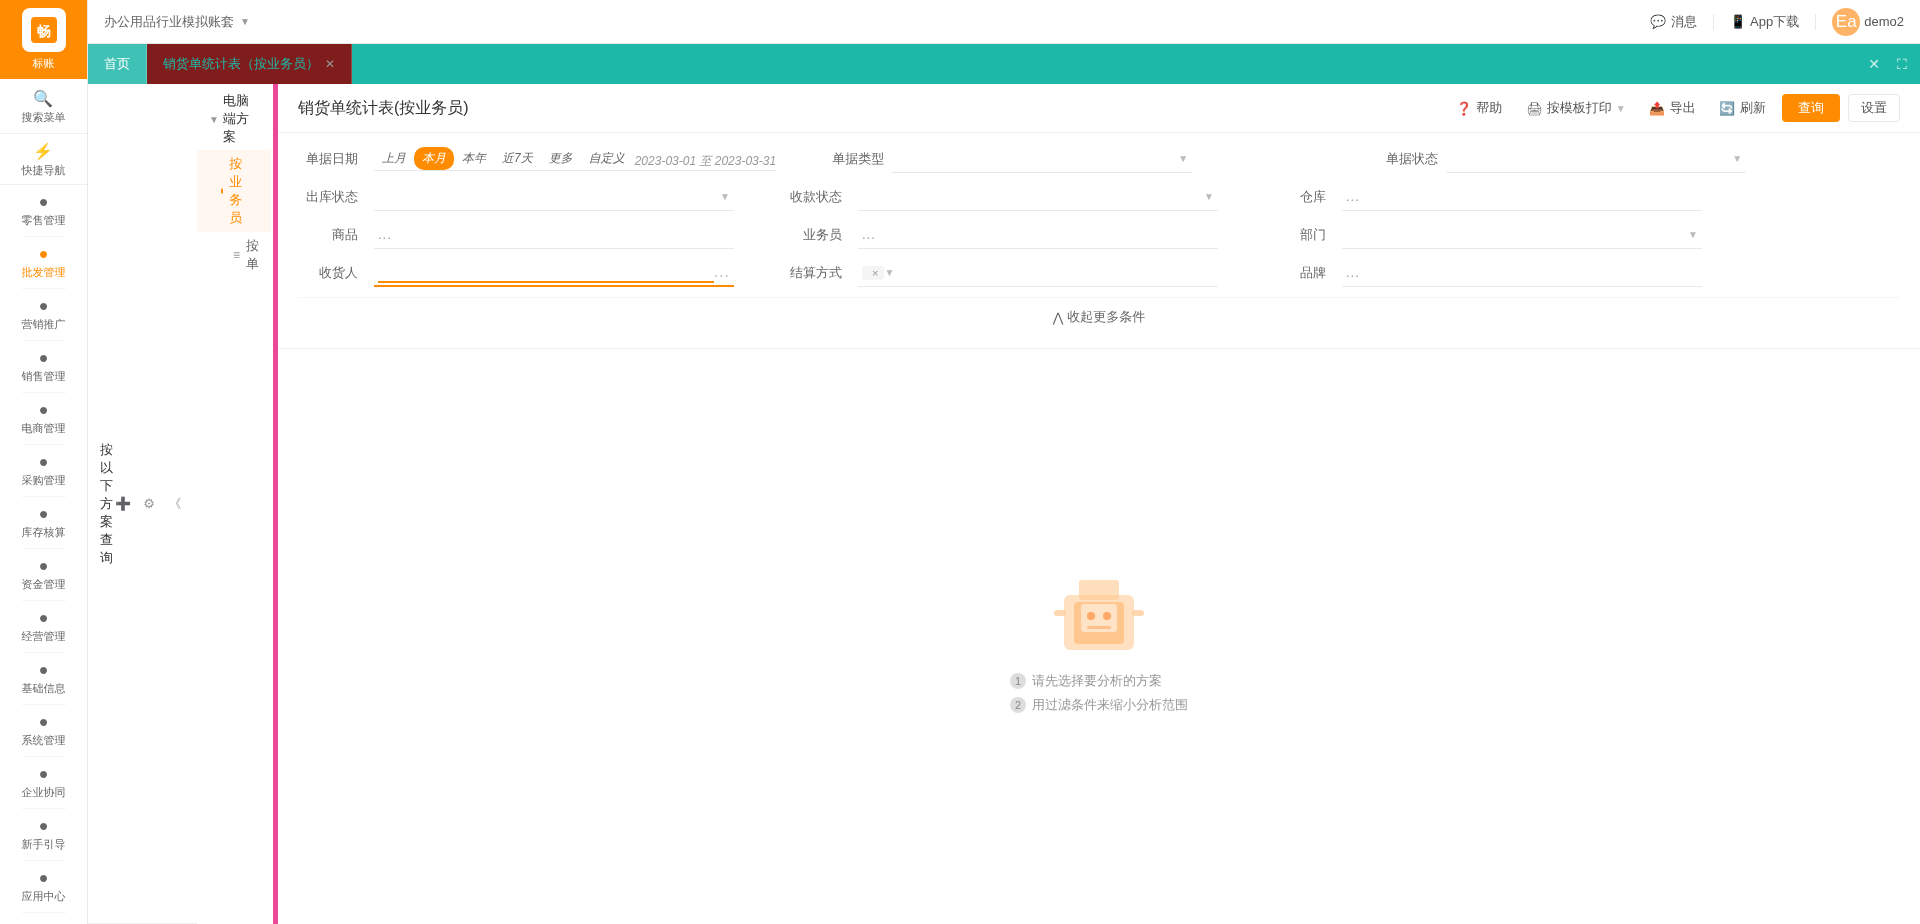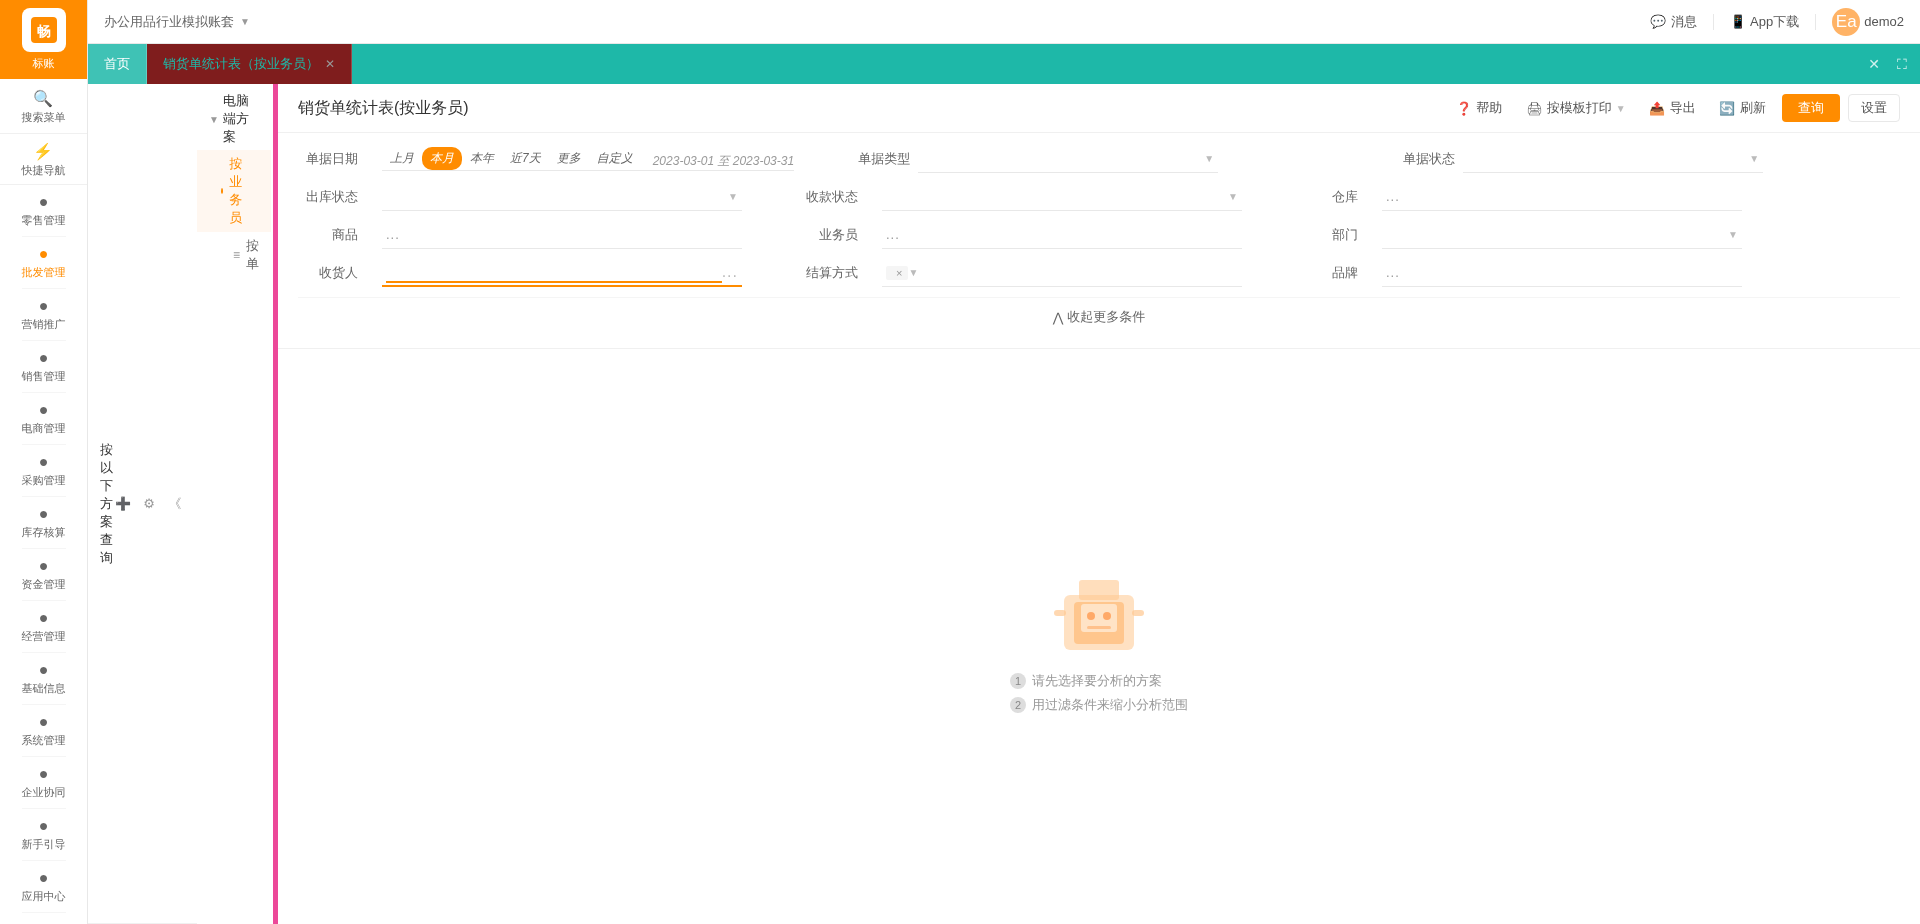--- a/index.html
+++ b/index.html
@@ -69,30 +69,30 @@
 
     
     .page-header { background: #fff; padding: 10px 20px; display: flex; align-items: center; justify-content: space-between; border-bottom: 1px solid #f0f0f0; gap: 21px; }
     .page-title { font-size: 16px; font-weight: 500; color: #333; }
     .page-action-btn { display: flex; align-items: center; gap: 4px; cursor: pointer; font-size: 13px; color: #555; padding: 4px 8px; border-radius: 3px; }
     .page-action-btn.primary { background: #ff8c00; color: #fff; border-radius: 4px; padding: 5px 16px; font-size: 13px; }
     .page-action-btn.secondary { border: 1px solid #e8e8e8; background: #fff; color: #555; border-radius: 4px; padding: 4px 12px; }
 
     
     .filter-area { background: #fff; padding: 12px 20px; border-bottom: 1px solid #f0f0f0; }
-    .filter-row { display: flex; align-items: center; gap: 24px; margin-bottom: 10px; }
+    .filter-row { display: flex; align-items: center; gap: 16px; margin-bottom: 10px; }
     .filter-row:last-child { margin-bottom: 0; }
     .filter-label { font-size: 13px; color: #666; white-space: nowrap; min-width: 60px; text-align: right; }
     .filter-control { flex: 1; display: flex; align-items: center; border-bottom: 1px solid #e8e8e8; min-height: 28px; padding: 2px 4px; cursor: pointer; position: relative; max-width: 360px; }
     .filter-control .control-text { font-size: 13px; color: #999; flex: 1; }
     .filter-control .control-icon { font-size: 10px; color: #bbb; }
     .filter-date-group { display: flex; align-items: flex-end; gap: 0; border-bottom: 1px solid #e8e8e8; font-style: italic; }
     .date-btn { padding: 3px 8px; font-size: 12px; color: #666; cursor: pointer; border-radius: 2px; }
     .date-btn.active { background: #ff8c00; color: #fff; border-radius: 10px; }
-    .date-range { font-size: 12px; color: #999; margin-left: 12px; }
+    .date-range { font-size: 12px; color: #999; margin-left: 2px; }
     .ctrl-dots { color: #bbb; font-size: 16px; letter-spacing: 1px; }
     .filter-tag { display: inline-flex; align-items: center; gap: 4px; background: #f5f5f5; border-radius: 2px; padding: 1px 6px; font-size: 12px; color: #333; }
     .filter-tag .tag-close { cursor: pointer; color: #999; font-size: 11px; }
     .collapse-btn { display: flex; align-items: center; justify-content: center; gap: 4px; cursor: pointer; color: #666; font-size: 13px; padding: 6px; }
 
     
     .empty-area { flex: 1; display: flex; align-items: center; justify-content: center; background: #fff; }
     .empty-content { display: flex; flex-direction: column; align-items: center; gap: 12px; }
     .empty-illustration { width: 120px; height: 100px; position: relative; }
     .empty-tips { display: flex; flex-direction: column; gap: 6px; }

